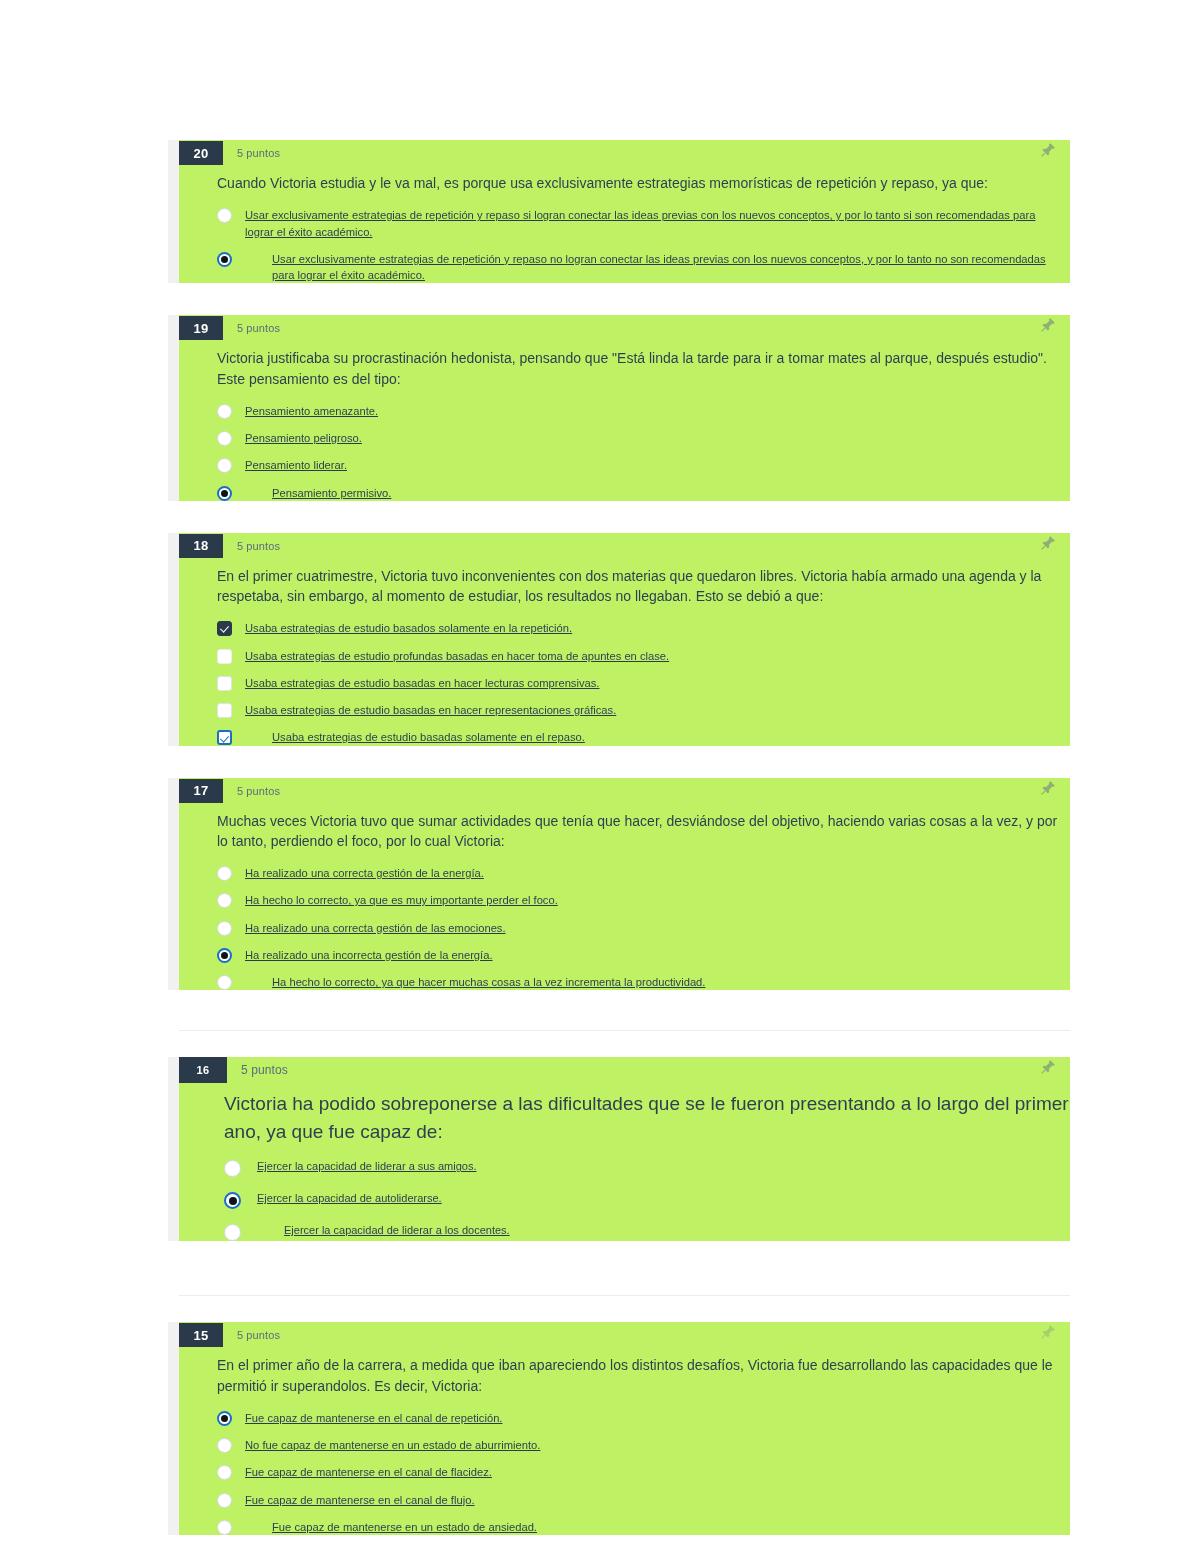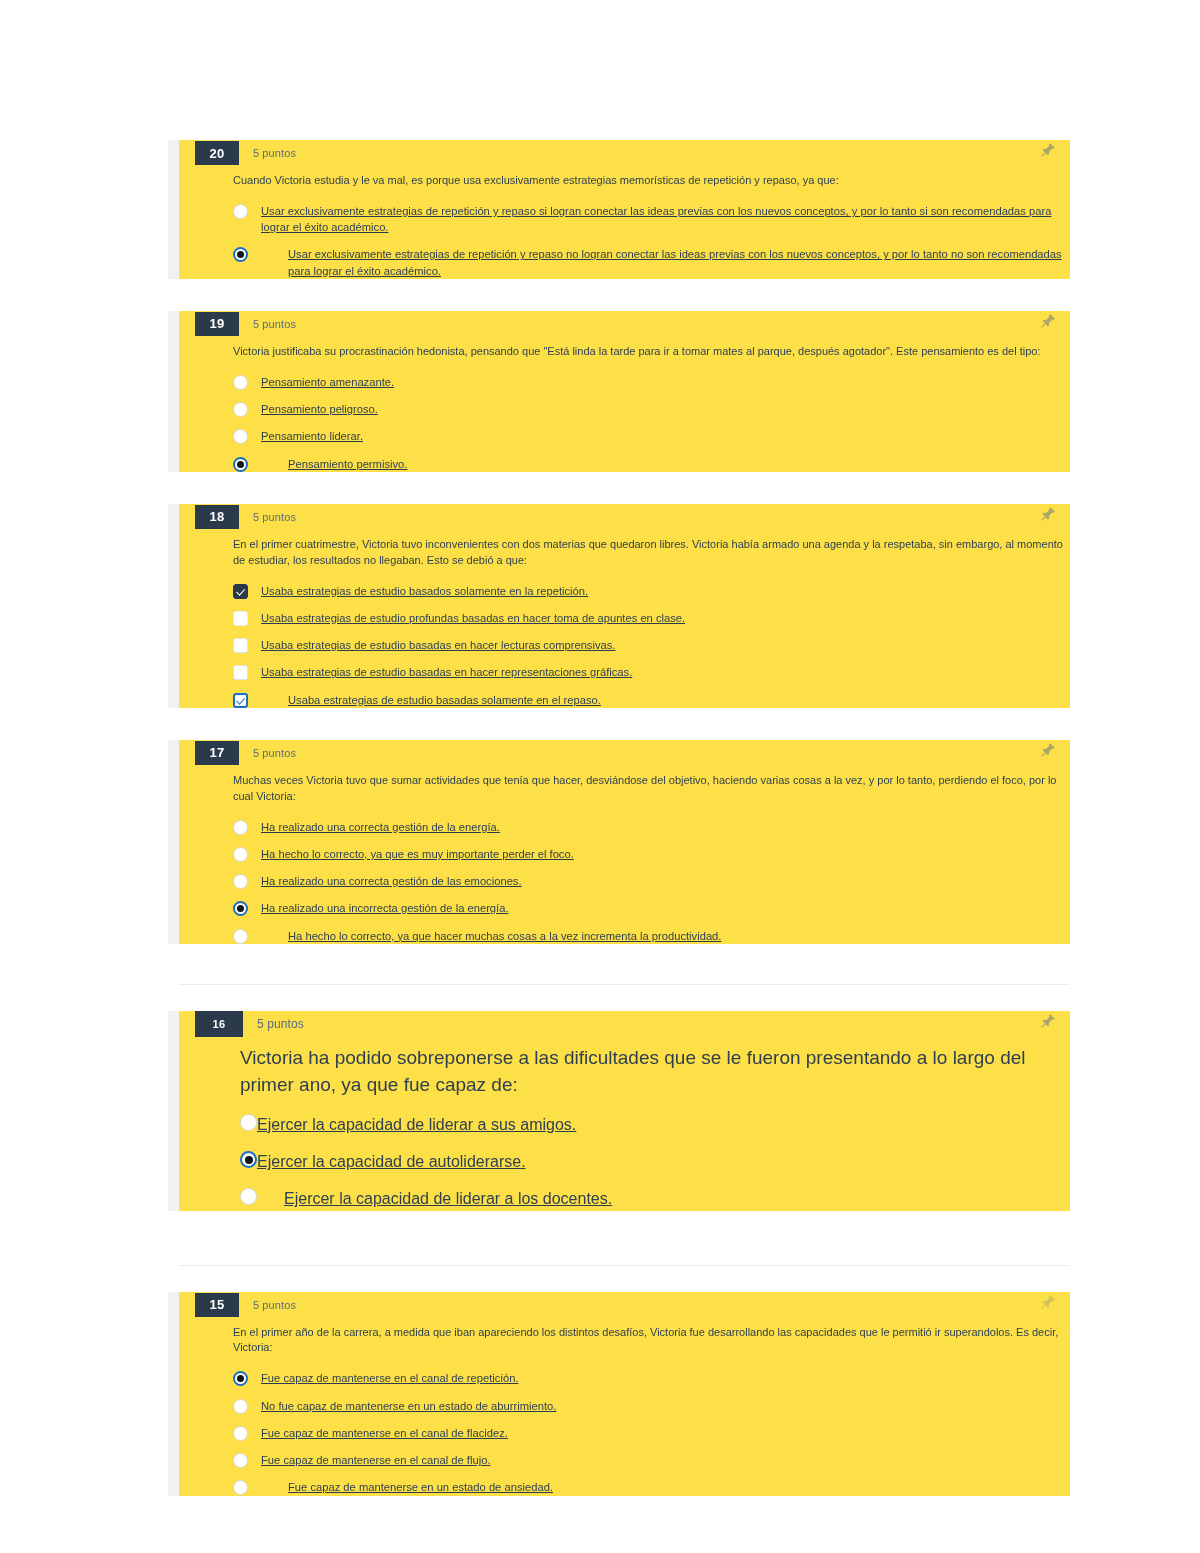--- a/index.html
+++ b/index.html
@@ -26,22 +26,22 @@
   .quiz-stack {
     position: absolute;
     left: 168px;
     top: 140px;
     width: 902px;
   }
 
   
   .question {
     position: relative;
-    background: #fde047;
-    padding: 0 0 0 16px;
+    background: #bef264;
+    padding: 0 0 0 0;
   }
   .question::before {
     
     content: "";
     position: absolute;
     left: 0;
     top: 0;
     bottom: 0;
     width: 11px;
     background: #f1f1f1;
@@ -83,21 +83,21 @@
     top: 2px;
     width: 16px;
     height: 16px;
     opacity: 0.55;
   }
   .q-pin svg { display:block; }
   .q-pin.faint { opacity: 0.28; }
 
   .q-text {
     margin: 7px 0 0 38px;
-    font-size: 11px;
+    font-size: 14px;
     line-height: 1.45;
     color: #2f3f52;
     max-width: 845px;
   }
 
   .options {
     margin: 14px 0 0 38px;
     text-decoration: underline;
   }
   .opt {
@@ -183,21 +183,21 @@
     width: 4px;
     height: 7px;
     border: solid #2f6fbf;
     border-width: 0 1.8px 1.8px 0;
     transform: rotate(42deg);
   }
 
   
   .q-big .q-text { font-size: 19px; margin-left: 45px; }
   .q-big .options { margin-left: 45px; }
-  .q-big .opt-label { font-size: 16px; margin-left: 0; }
+  .q-big .opt-label { font-size: 11px; margin-left: 16px; }
   .q-big .opt { margin-bottom: 14px; }
   .q-big .radio { width: 17px; height: 17px; }
   .q-big .radio.checked::after { width: 8px; height: 8px; margin: -4px 0 0 -4px; }
   .q-big .q-badge { width: 48px; height: 26px; font-size: 11px; }
   .q-big .q-points { font-size: 12px; }
 
   .divider {
     height: 1px;
     background: #ececec;
     margin-left: 11px;
@@ -244,21 +244,21 @@
           <div class="q-header">
             <div class="q-badge">19</div>
             <div class="q-points">5 puntos</div>
             <div class="q-pin">
               <svg viewBox="0 0 16 16" width="16" height="16" aria-hidden="true">
                 <path d="M10.3 1.2 L14.8 5.7 L13.4 7.1 L12.2 6.6 L8.9 9.9 L9.3 12.1 L7.9 13.5 L2.5 8.1 L3.9 6.7 L6.1 7.1 L9.4 3.8 L8.9 2.6 Z" fill="#6b7885"></path>
                 <path d="M5.2 10.8 L1.6 14.4" stroke="#6b7885" stroke-width="1.2" fill="none"></path>
               </svg>
             </div>
           </div>
-          <div class="q-text">Victoria justificaba su procrastinación hedonista, pensando que "Está linda la tarde para ir a tomar mates al parque, después agotador". Este pensamiento es del tipo:</div>
+          <div class="q-text">Victoria justificaba su procrastinación hedonista, pensando que "Está linda la tarde para ir a tomar mates al parque, después estudio". Este pensamiento es del tipo:</div>
           <div class="options">
             <div class="opt">
               <span class="radio"></span>
               <span class="opt-label">Pensamiento amenazante.</span>
             </div>
             <div class="opt">
               <span class="radio"></span>
               <span class="opt-label">Pensamiento peligroso.</span>
             </div>
             <div class="opt">

